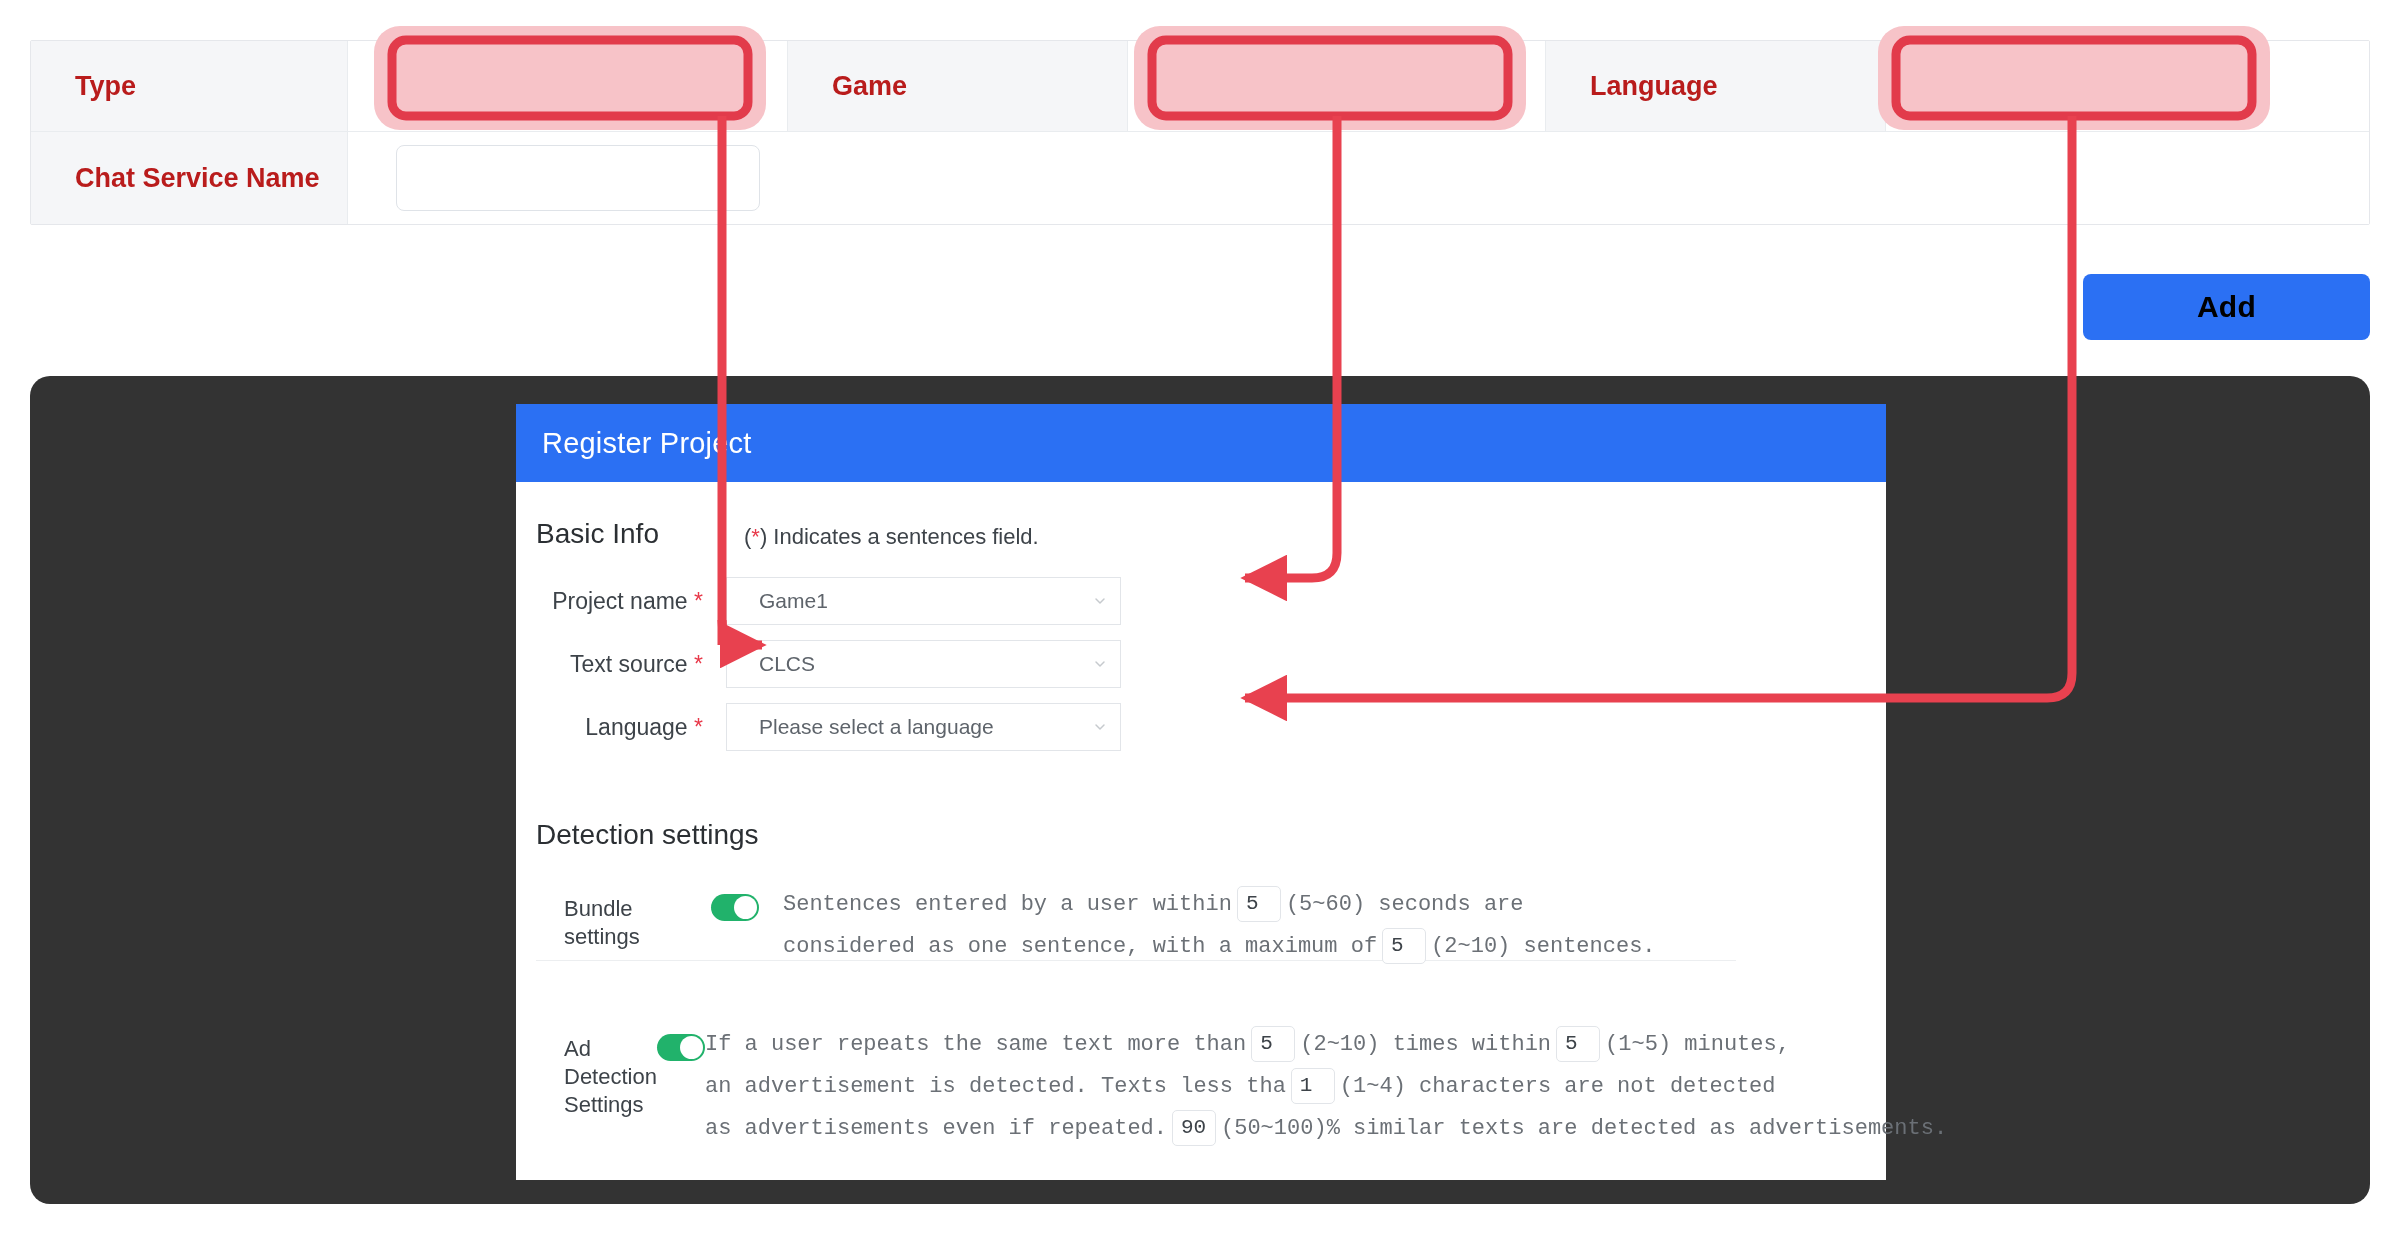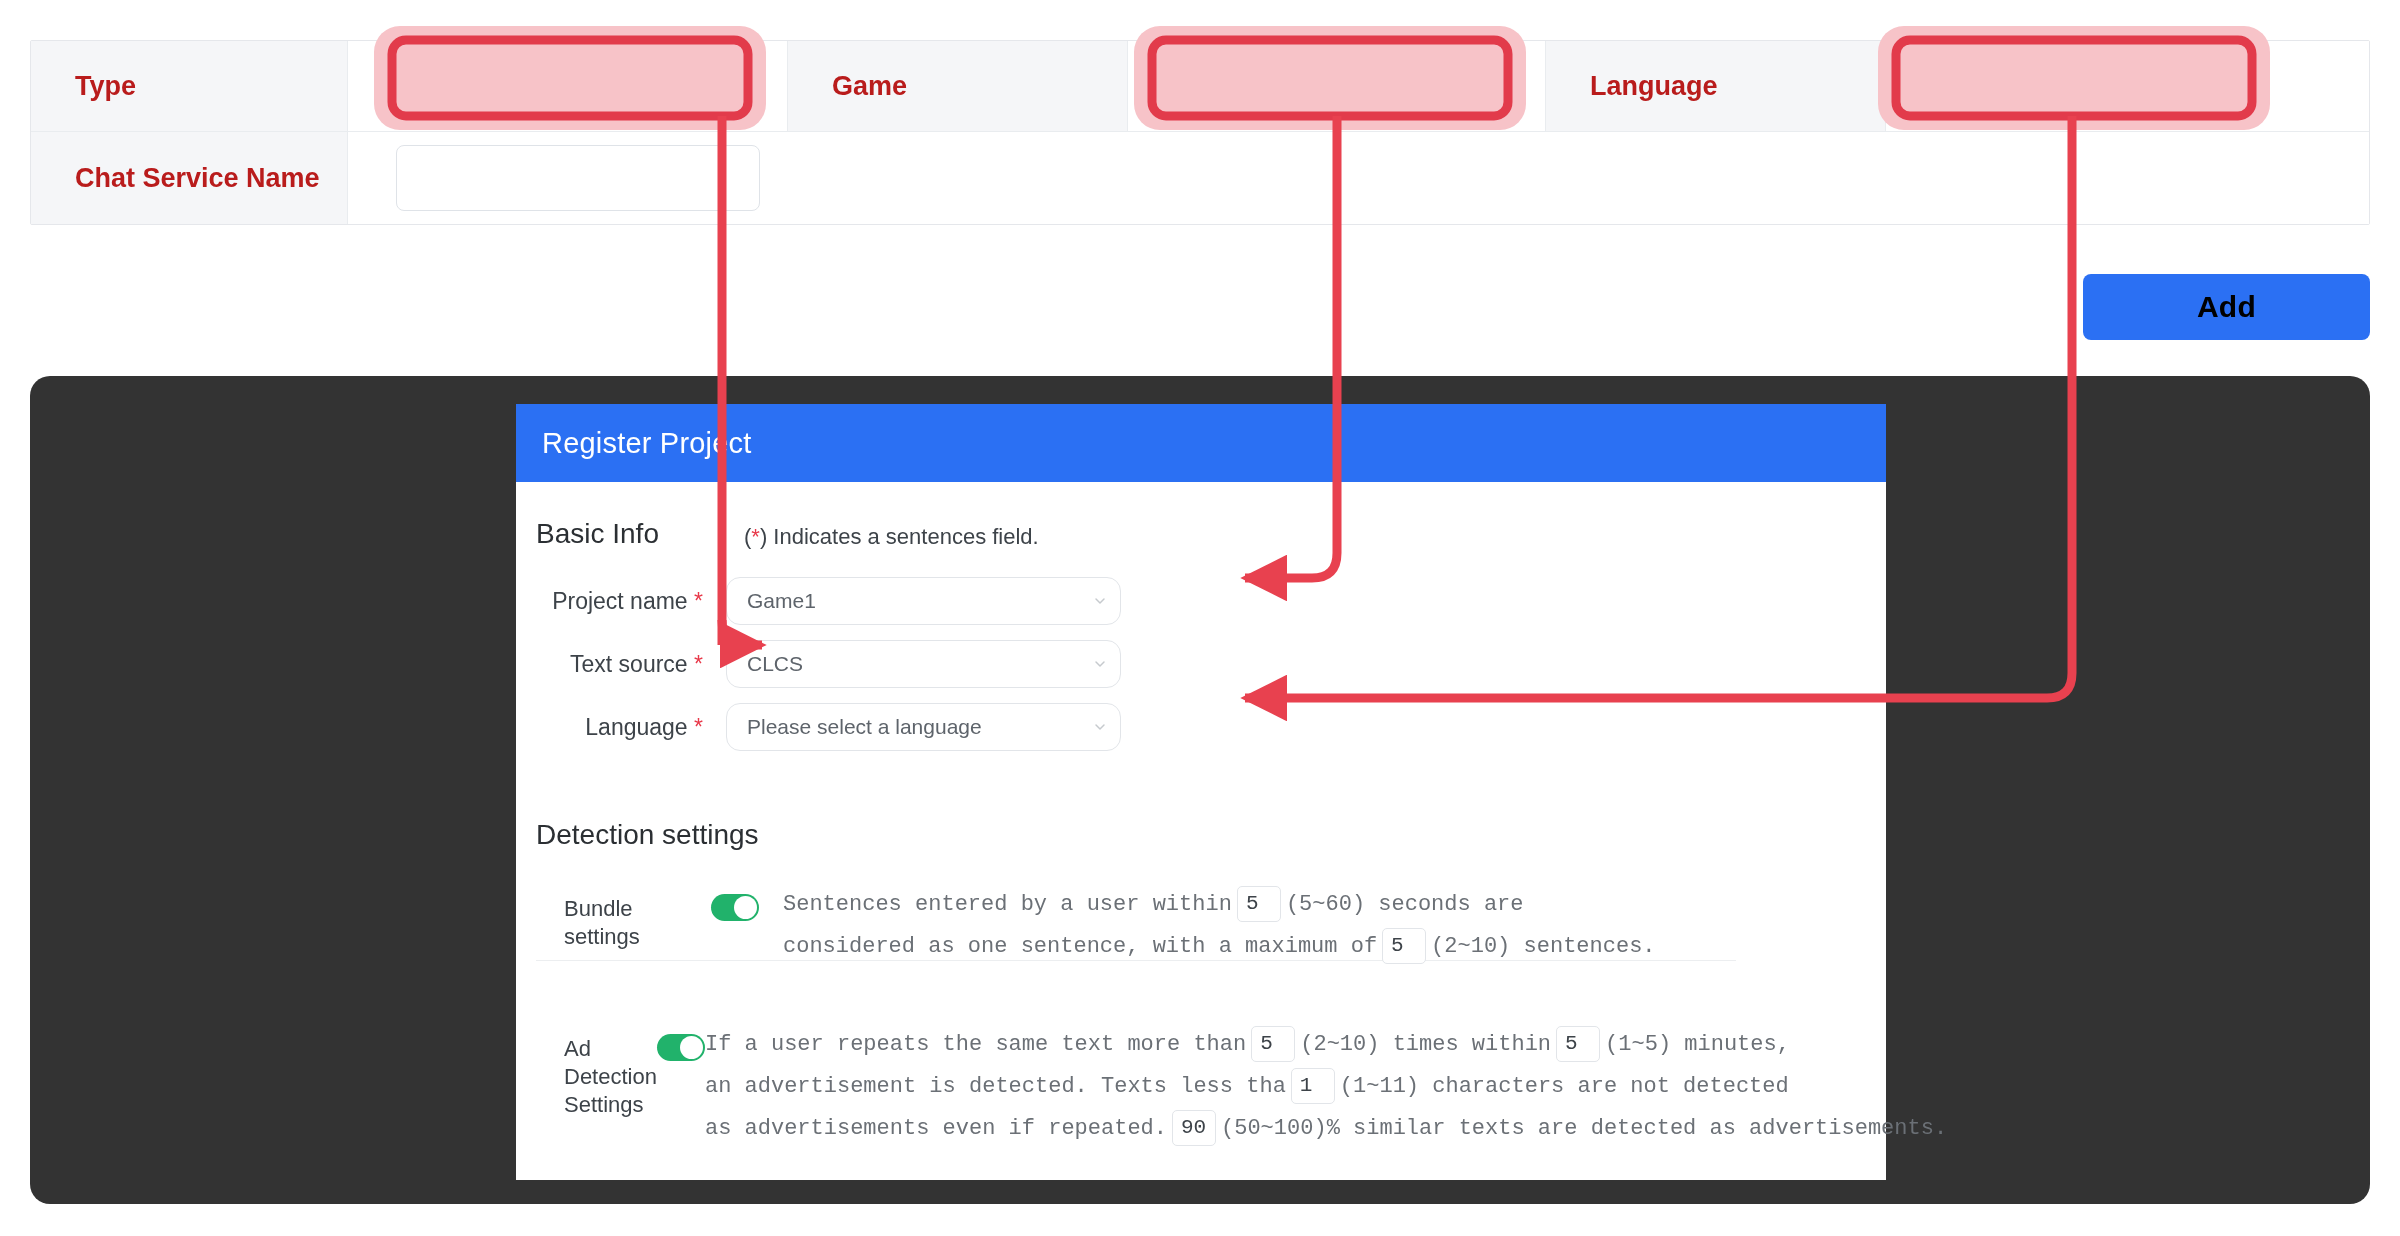--- a/index.html
+++ b/index.html
@@ -121,22 +121,22 @@
   #required-note .star{color:#e8394a;}
 
   .form-row{position:absolute;display:flex;align-items:center;}
   .form-label{
     font-size:23px;color:#3d4349;
     width:190px;text-align:right;padding-right:23px;box-sizing:border-box;
   }
   .form-label .req{color:#e8394a;font-size:23px;}
   .form-select{
     width:395px;height:48px;
-    border:1px solid #e2e5e9;border-radius:14px;background:#fff;
-    display:flex;align-items:center;padding:0 14px 0 20px;
+    border:1px solid #e2e5e9;border-radius:0;background:#fff;
+    display:flex;align-items:center;padding:0 14px 0 32px;
     font-size:21px;color:#5e646b;
     position:relative;box-sizing:border-box;
   }
   .form-select .caret{position:absolute;right:12px;top:50%;transform:translateY(-50%);width:16px;height:16px;}
 
   #row-project{left:20px;top:95px;}
   #row-textsource{left:20px;top:158px;}
   #row-language{left:20px;top:221px;}
 
   #detection-title{left:20px;top:337px;}
@@ -301,21 +301,21 @@
 
       <div class="det-row" id="det-ad">
         <div class="det-label">Ad Detection Settings</div>
         <div class="det-toggle-cell">
           <span class="toggle">
               <span class="knob"></span>
             </span>
         </div>
         <div class="det-text">
           <span class="ln"><span>If a user repeats the same text more than</span><span class="numbox">5</span><span>(2~10) times within</span><span class="numbox">5</span><span>(1~5) minutes,</span></span>
-          <span class="ln"><span>an advertisement is detected. Texts less tha</span><span class="numbox">1</span><span>(1~11) characters are not detected</span></span>
+          <span class="ln"><span>an advertisement is detected. Texts less tha</span><span class="numbox">1</span><span>(1~4) characters are not detected</span></span>
           <span class="ln"><span>as advertisements even if repeated.</span><span class="numbox">90</span><span>(50~100)% similar texts are detected as advertisements.</span></span>
         </div>
       </div>
 
     </div>
   </div>
 
   <svg id="annot" viewBox="0 0 2400 1236">
     <defs>
       <marker id="arrowR" viewBox="0 0 10 10" refX="9" refY="5" markerWidth="5.2" markerHeight="5.2" orient="auto-start-reverse">

